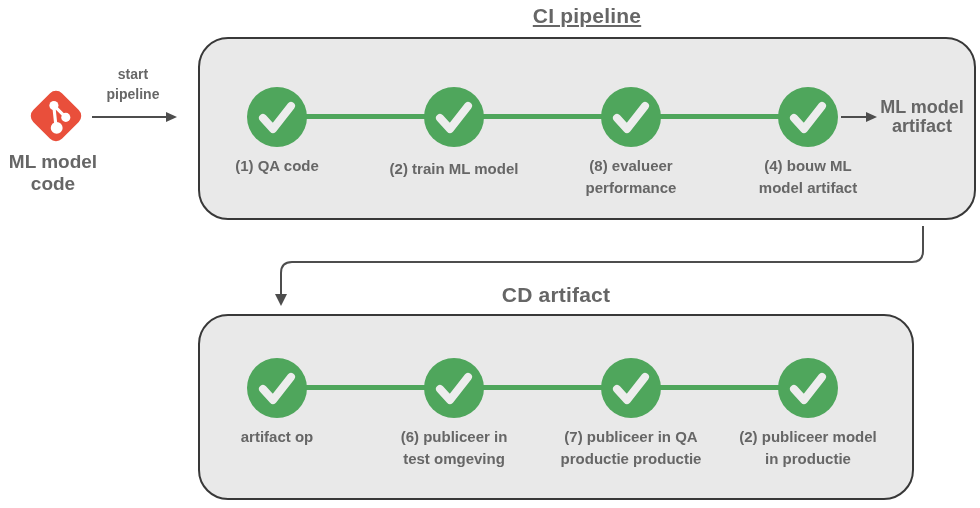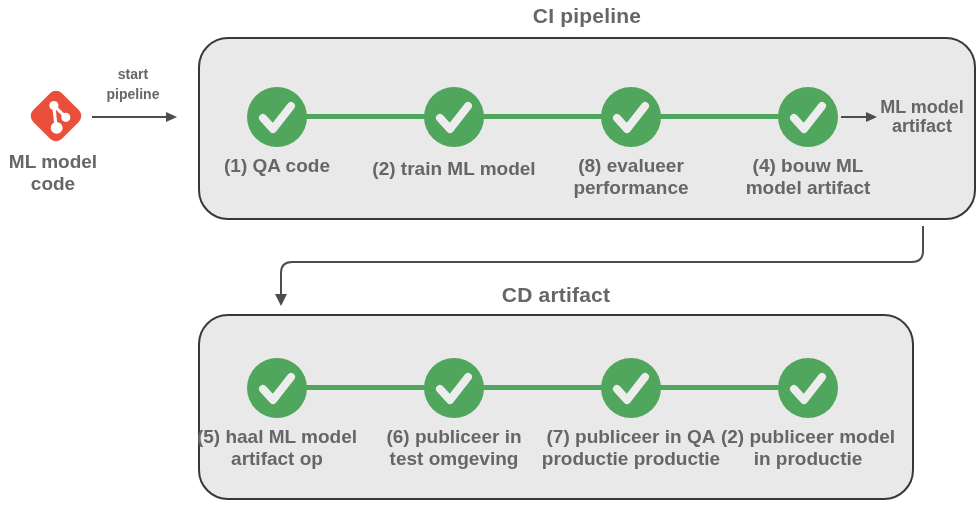--- a/index.html
+++ b/index.html
@@ -14,21 +14,21 @@
   .pipeline-title{
     position:absolute;width:300px;text-align:center;
     font-size:21px;color:var(--text);letter-spacing:.2px;
   }
   .track{position:absolute;height:5px;background:var(--green);border-radius:2px;}
   .node{position:absolute;width:60px;height:60px;}
   .node-fill{fill:var(--green);}
   .node-check{stroke:var(--check);stroke-width:8;fill:none;stroke-linecap:round;stroke-linejoin:round;}
   .step-label{
     position:absolute;width:210px;text-align:center;
-    font-size:19px;line-height:22px;color:var(--text);
+    font-size:15px;line-height:22px;color:var(--text);
   }
   .step-label span{display:block;}
   .side-label{
     position:absolute;text-align:center;color:var(--text);
   }
   .arrow-line{position:absolute;height:2px;background:var(--arrow);}
   .arrow-head-right{
     position:absolute;width:0;height:0;
     border-left:11px solid var(--arrow);
     border-top:5.5px solid transparent;border-bottom:5.5px solid transparent;
@@ -61,21 +61,21 @@
     <span style="display:block;">code</span>
   </div>
 
   <div class="side-label" style="left:78px;top:64px;width:110px;font-size:14px;line-height:20px;">
     <span>start</span>
     <span style="display:block;">pipeline</span>
   </div>
   <div class="arrow-line" style="left:92px;top:116px;width:76px;"></div>
   <div class="arrow-head-right" style="left:166px;top:111.5px;"></div>
 
-  <div class="pipeline-title" style="left:437px;top:4px;">CI pipeline</div>
+  <div class="pipeline-title" style="left:437px;top:4px;text-decoration:underline;">CI pipeline</div>
   <div class="pipeline-box" style="left:198px;top:37px;width:778px;height:183px;"></div>
   <div class="track" style="left:277px;top:114px;width:531px;"></div>
 
   <svg class="node" style="left:247px;top:87px;" viewBox="0 0 60 60">
     <circle class="node-fill" cx="30" cy="30" r="30"></circle>
       <path class="node-check" d="M16 31 L26 42 L44 19"></path>
   </svg>
   <svg class="node" style="left:424px;top:87px;" viewBox="0 0 60 60">
     <circle class="node-fill" cx="30" cy="30" r="30"></circle>
       <path class="node-check" d="M16 31 L26 42 L44 19"></path>
@@ -133,21 +133,20 @@
   <svg class="node" style="left:601px;top:358px;" viewBox="0 0 60 60">
     <circle class="node-fill" cx="30" cy="30" r="30"></circle>
       <path class="node-check" d="M16 31 L26 42 L44 19"></path>
   </svg>
   <svg class="node" style="left:778px;top:358px;" viewBox="0 0 60 60">
     <circle class="node-fill" cx="30" cy="30" r="30"></circle>
       <path class="node-check" d="M16 31 L26 42 L44 19"></path>
   </svg>
 
   <div class="step-label" style="left:172px;top:426px;">
-    <span>(5) haal ML model</span>
     <span>artifact op</span>
   </div>
   <div class="step-label" style="left:349px;top:426px;">
     <span>(6) publiceer in</span>
     <span>test omgeving</span>
   </div>
   <div class="step-label" style="left:526px;top:426px;">
     <span>(7) publiceer in QA</span>
     <span>productie productie</span>
   </div>

